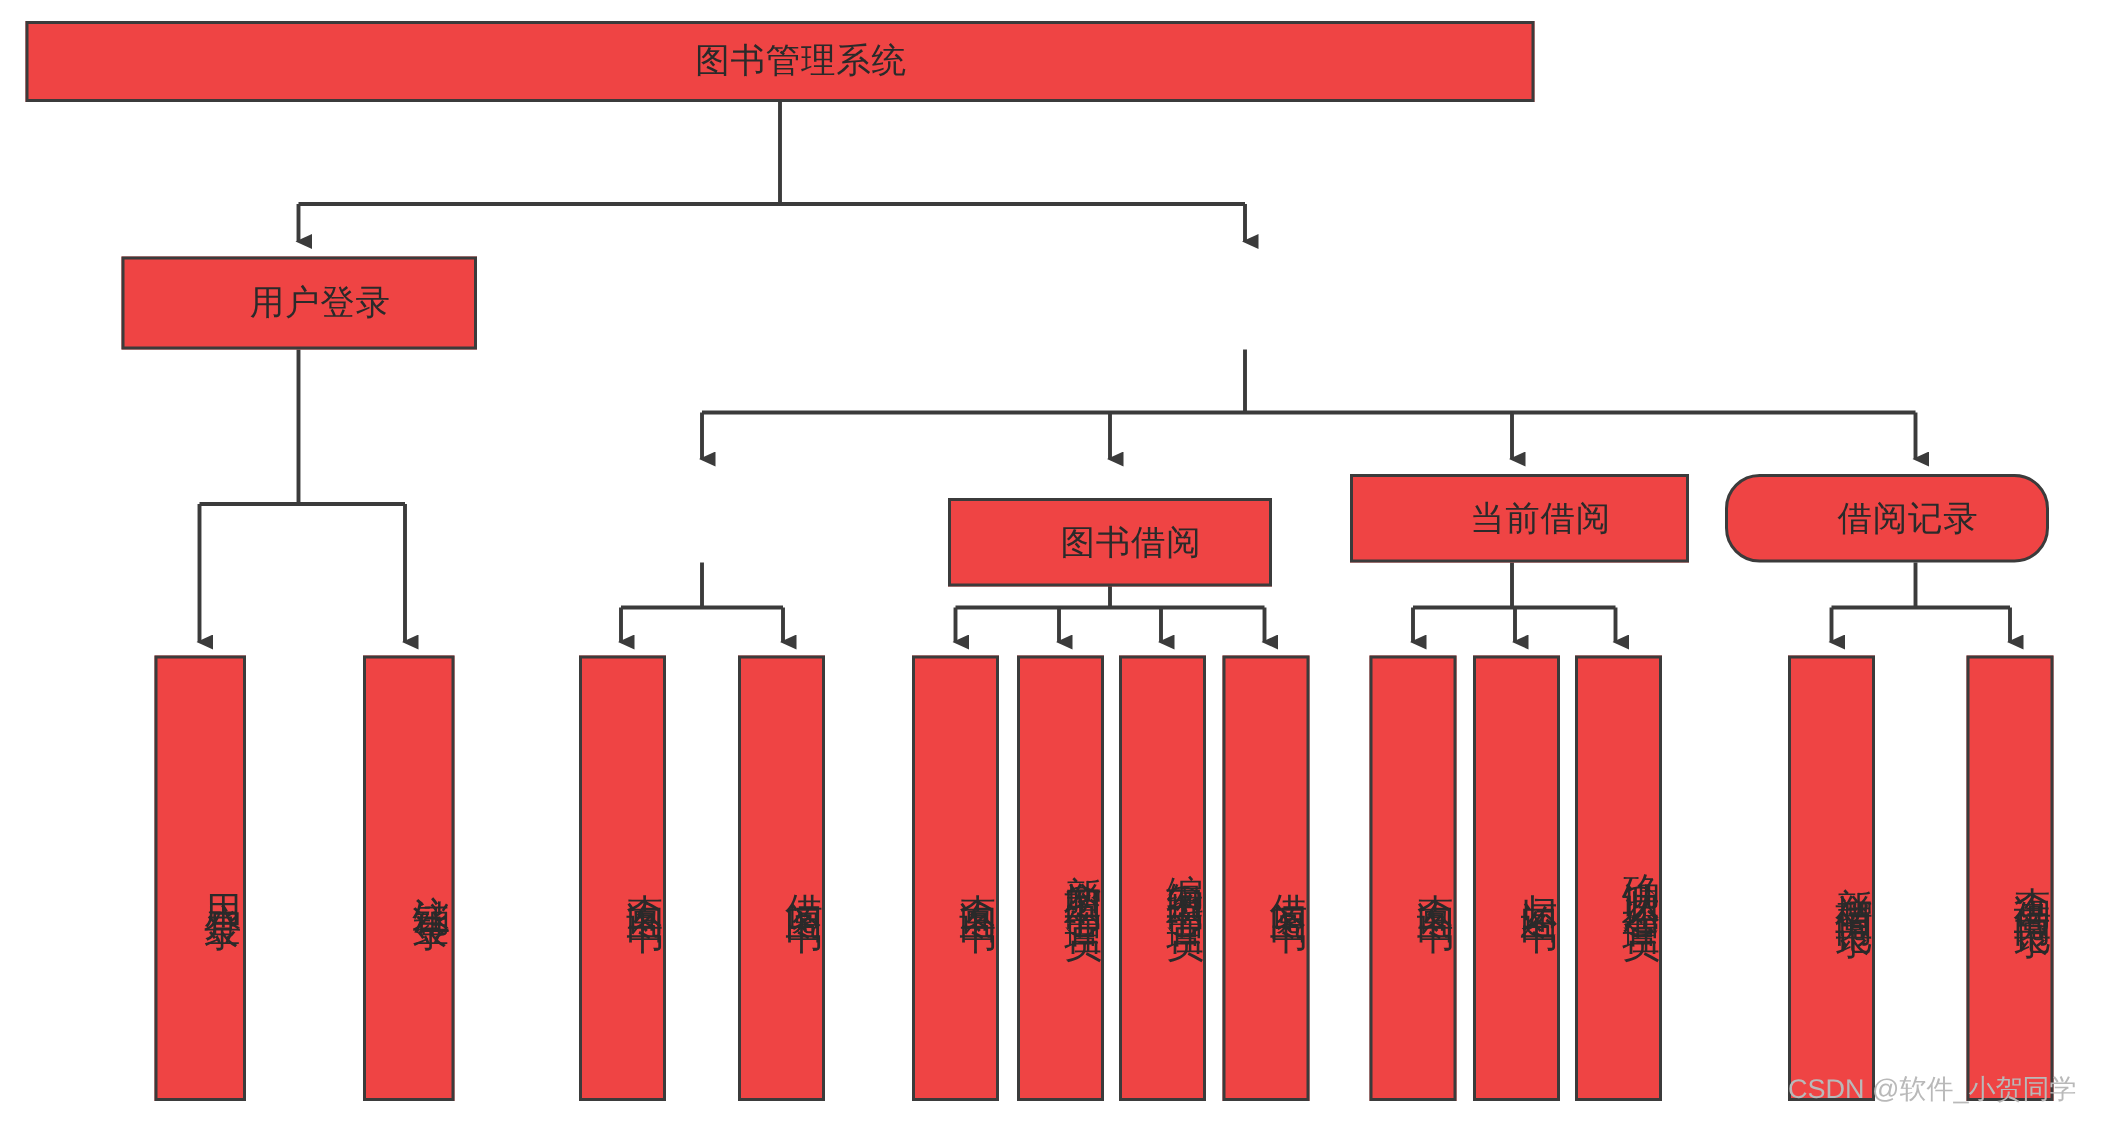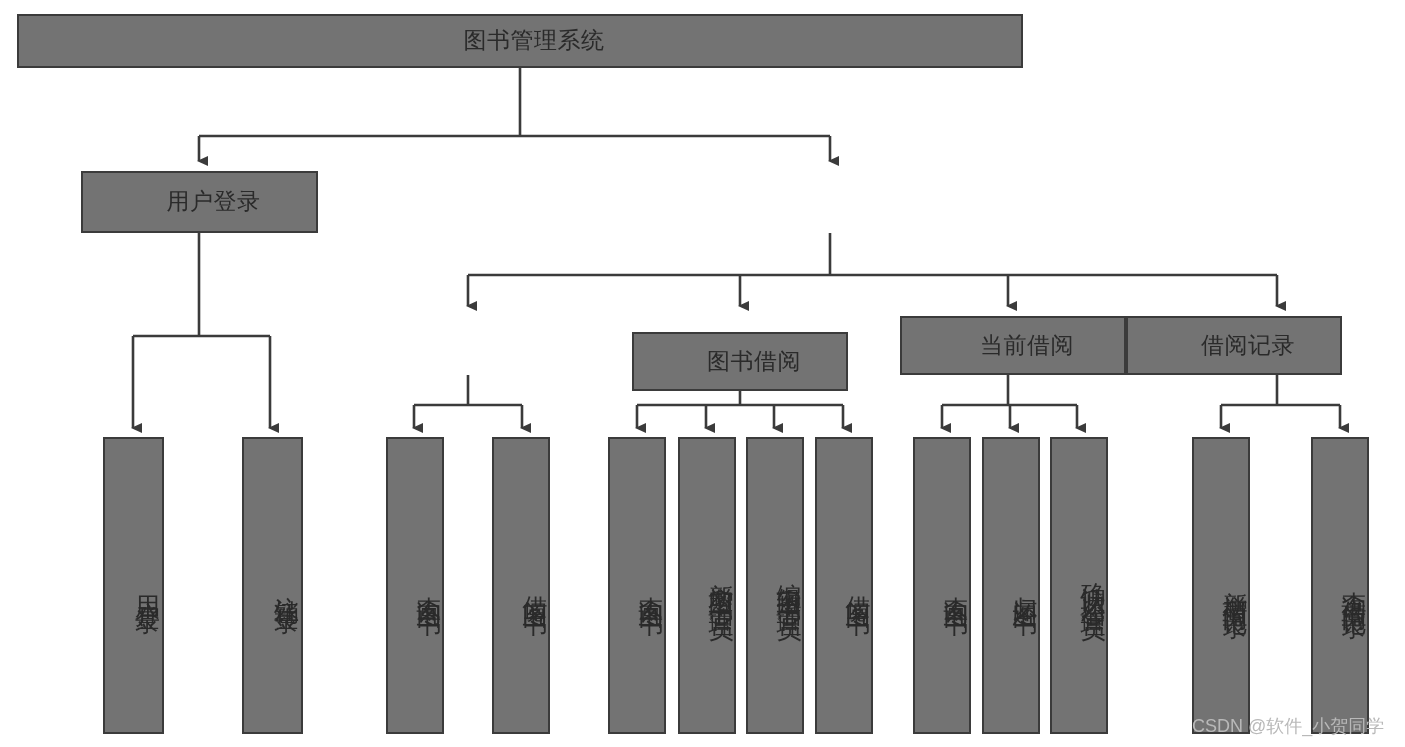--- a/index.html
+++ b/index.html
@@ -23,21 +23,21 @@
     position: absolute;
     left: 0;
     top: 0;
     width: 1405px;
     height: 747px;
     pointer-events: none;
   }
   .node {
     position: absolute;
     box-sizing: border-box;
-    background: #737373;
+    background: #ef4444;
     border: 2px solid #3b3b3b;
     display: flex;
     align-items: center;
     justify-content: center;
     overflow: hidden;
     padding-left: 28px;
   }
   .node .label {
     color: #2a2a2a;
     line-height: 1.18;
@@ -141,21 +141,21 @@
 
 
   <div class="node horiz" style="left:632px; top:332px; width:216px; height:59px;">
     <span class="label">图书借阅</span>
   </div>
 
   <div class="node horiz" style="left:900px; top:316px; width:226px; height:59px;">
     <span class="label">当前借阅</span>
   </div>
 
-  <div class="node horiz" style="left:1126px; top:316px; width:216px; height:59px;">
+  <div class="node horiz" style="left:1150px; top:316px; width:216px; height:59px;border-radius:23px;">
     <span class="label">借阅记录</span>
   </div>
 
   <div class="node vert" style="left:103px; top:437px; width:61px; height:297px;">
     <span class="label">用户登录</span>
   </div>
 
   <div class="node vert" style="left:242px; top:437px; width:61px; height:297px;">
     <span class="label">注销登录</span>
   </div>

